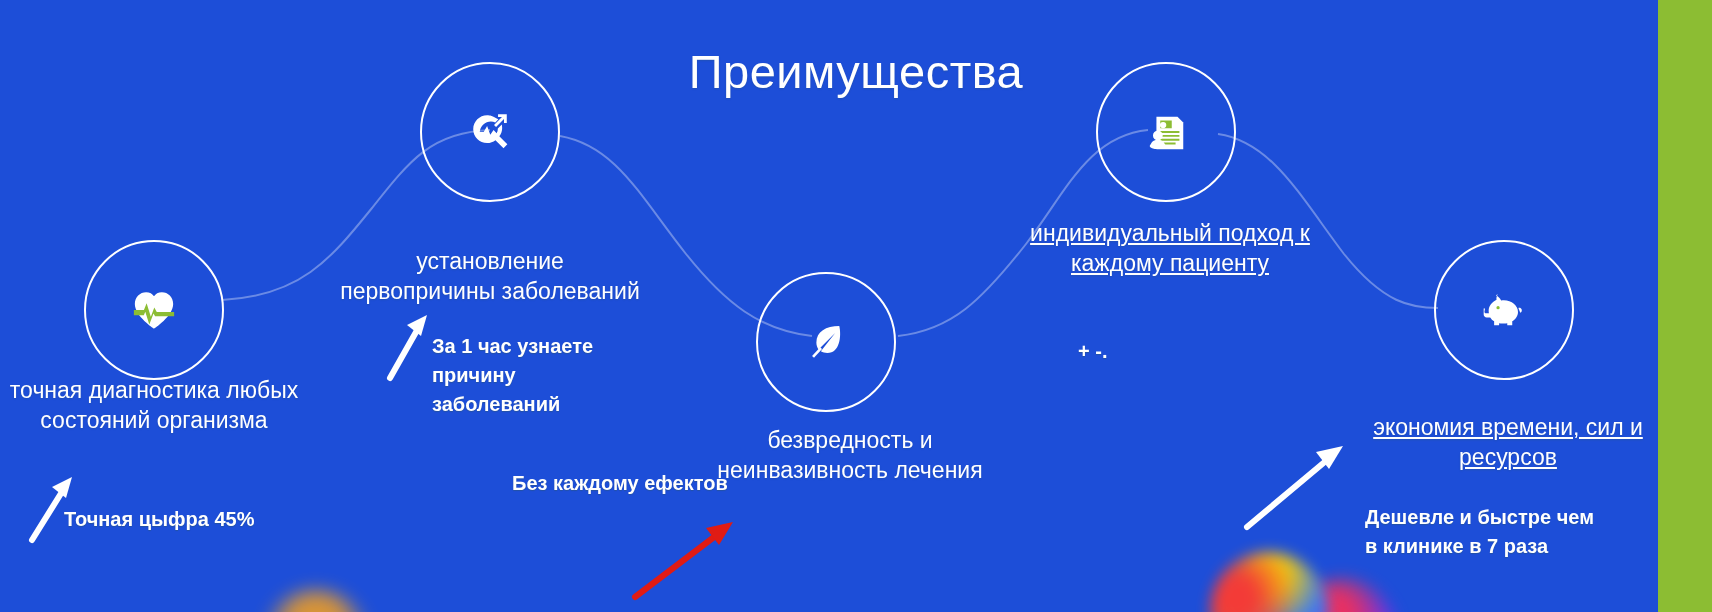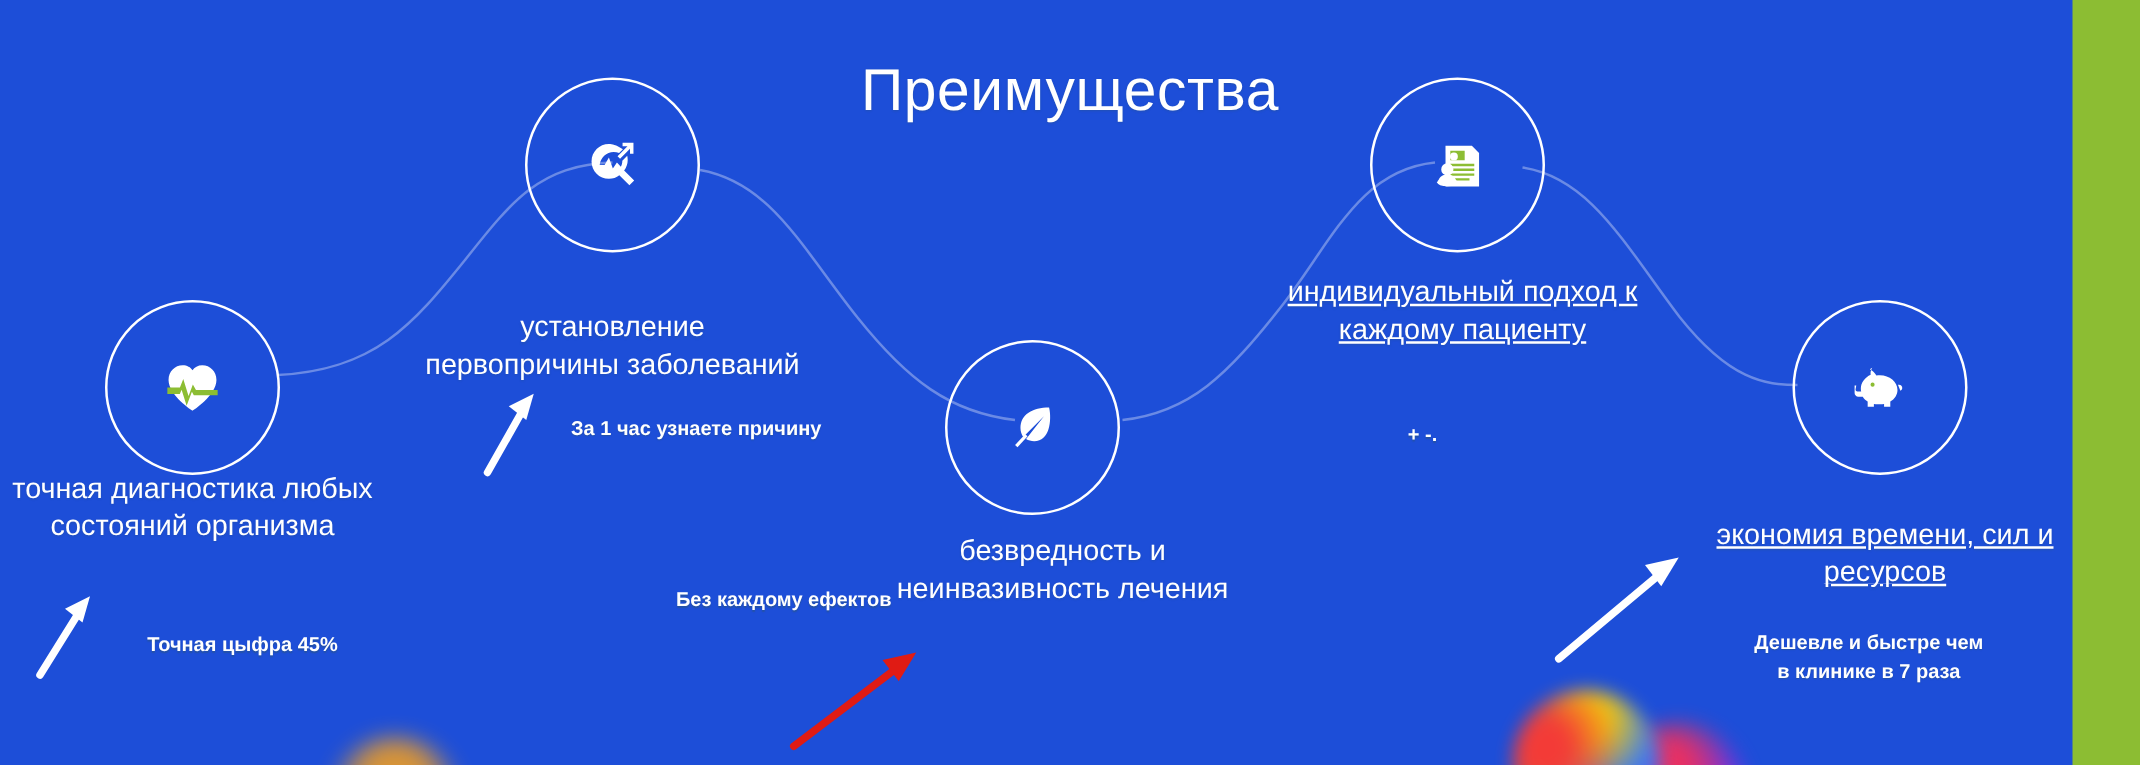--- a/index.html
+++ b/index.html
@@ -61,24 +61,24 @@
     font-size: 23px;
     line-height: 1.32;
     text-align: center;
     font-weight: 400;
     text-shadow: 0 1px 2px rgba(60,95,10,0.16);
   }
   
   .note {
     position: absolute;
     color: #ffffff;
-    font-size: 16px;
+    font-size: 20px;
     font-weight: 700;
     line-height: 1.45;
-    text-align: center;
+    text-align: left;
     text-shadow: 0 1px 1px rgba(60,95,10,0.25);
   }
   .arrow-layer {
     position: absolute;
     left: 0; top: 0;
     width: 1712px;
     height: 612px;
     pointer-events: none;
   }
   
@@ -229,20 +229,21 @@
       <path d="M1343 446 L 1316 452 L 1329 469 Z" fill="#ffffff"></path>
     </g>
   </svg>
 
   <div class="note" style="left:64px; top:505px; width:260px;">
     <div>Точная цыфра 45%</div>
   </div>
 
   <div class="note" style="left:432px; top:332px; width:250px;">
     <div>За 1 час узнаете причину</div>
+    <div>заболеваний</div>
   </div>
 
   <div class="note" style="left:512px; top:469px; width:230px;">
     <div>Без каждому ефектов</div>
   </div>
 
   <div class="note" style="left:1078px; top:337px; width:120px;">
     <div>+ -.</div>
   </div>
 

